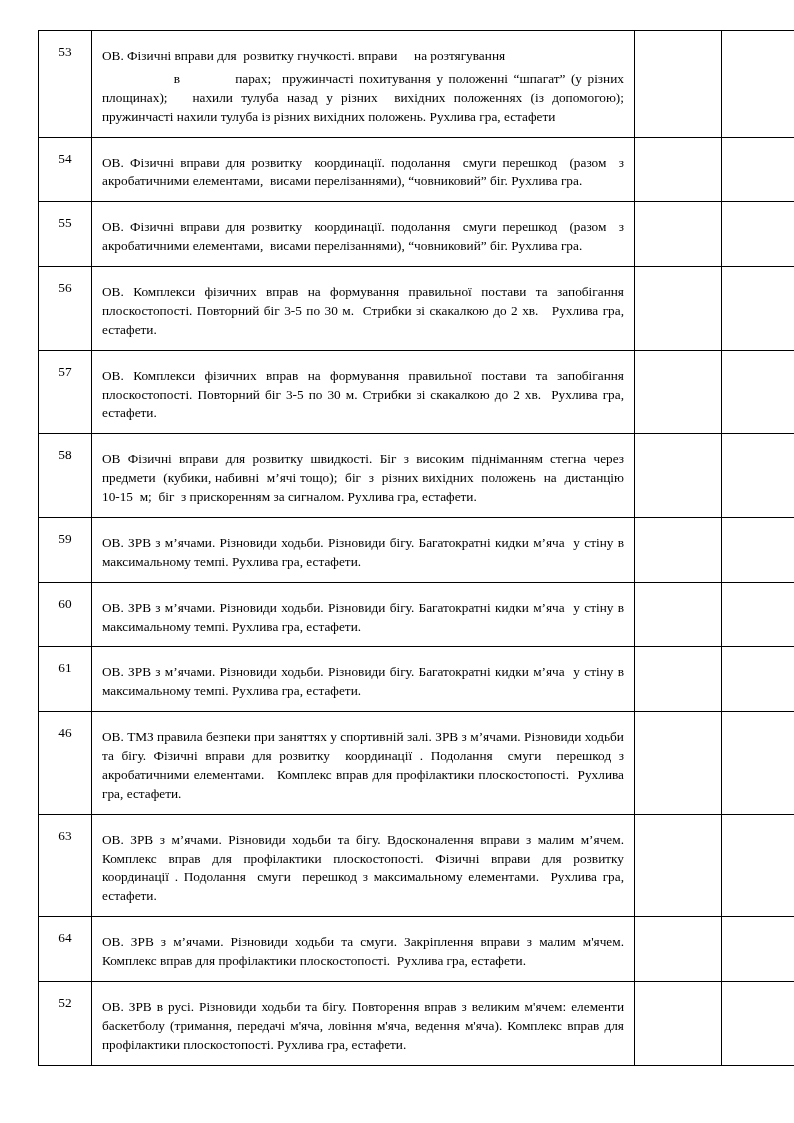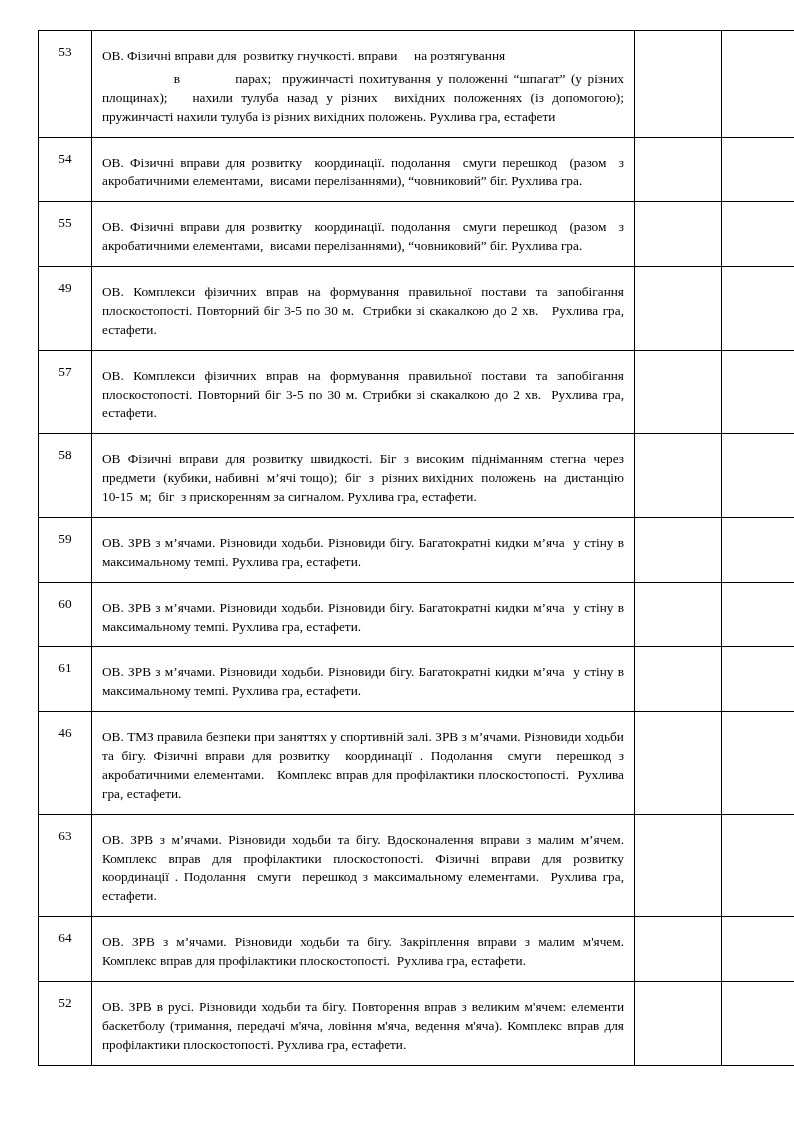--- a/index.html
+++ b/index.html
@@ -88,21 +88,21 @@
       <tr>
         <td class="num-cell">55</td>
         <td class="content-cell">
           <p class="nbsp-pad">ОВ. Фізичні вправи для розвитку  координації. подолання  смуги перешкод  (разом  з акробатичними елементами,  висами перелізаннями), “човниковий” біг. Рухлива гра.</p>
         </td>
         <td class="blank-cell-a"></td>
         <td class="blank-cell-b"></td>
       </tr>
 
       <tr>
-        <td class="num-cell">49</td>
+        <td class="num-cell">56</td>
         <td class="content-cell">
           <p class="nbsp-pad">ОВ. Комплекси фізичних вправ на формування правильної постави та запобігання плоскостопості. Повторний біг 3-5 по 30 м.  Стрибки зі скакалкою до 2 хв.   Рухлива гра, естафети.</p>
         </td>
         <td class="blank-cell-a"></td>
         <td class="blank-cell-b"></td>
       </tr>
 
       <tr>
         <td class="num-cell">57</td>
         <td class="content-cell">
@@ -162,21 +162,21 @@
         <td class="content-cell">
           <p class="nbsp-pad">ОВ. ЗРВ з м’ячами. Різновиди ходьби та бігу. Вдосконалення вправи з малим м’ячем. Комплекс вправ для профілактики плоскостопості. Фізичні вправи для розвитку  координації . Подолання  смуги  перешкод з максимальному елементами.  Рухлива гра, естафети.</p>
         </td>
         <td class="blank-cell-a"></td>
         <td class="blank-cell-b"></td>
       </tr>
 
       <tr>
         <td class="num-cell">64</td>
         <td class="content-cell">
-          <p class="nbsp-pad">ОВ. ЗРВ з м’ячами. Різновиди ходьби та бігу. Закріплення вправи з малим м'ячем. Комплекс вправ для профілактики плоскостопості.  Рухлива гра, естафети.</p>
+          <p class="nbsp-pad">ОВ. ЗРВ з м’ячами. Різновиди ходьби та смуги. Закріплення вправи з малим м'ячем. Комплекс вправ для профілактики плоскостопості.  Рухлива гра, естафети.</p>
         </td>
         <td class="blank-cell-a"></td>
         <td class="blank-cell-b"></td>
       </tr>
 
       <tr>
         <td class="num-cell">52</td>
         <td class="content-cell">
           <p class="nbsp-pad">ОВ. ЗРВ в русі. Різновиди ходьби та бігу. Повторення вправ з великим м'ячем: елементи баскетболу (тримання, передачі м'яча, ловіння м'яча, ведення м'яча). Комплекс вправ для профілактики плоскостопості. Рухлива гра, естафети.</p>
         </td>

